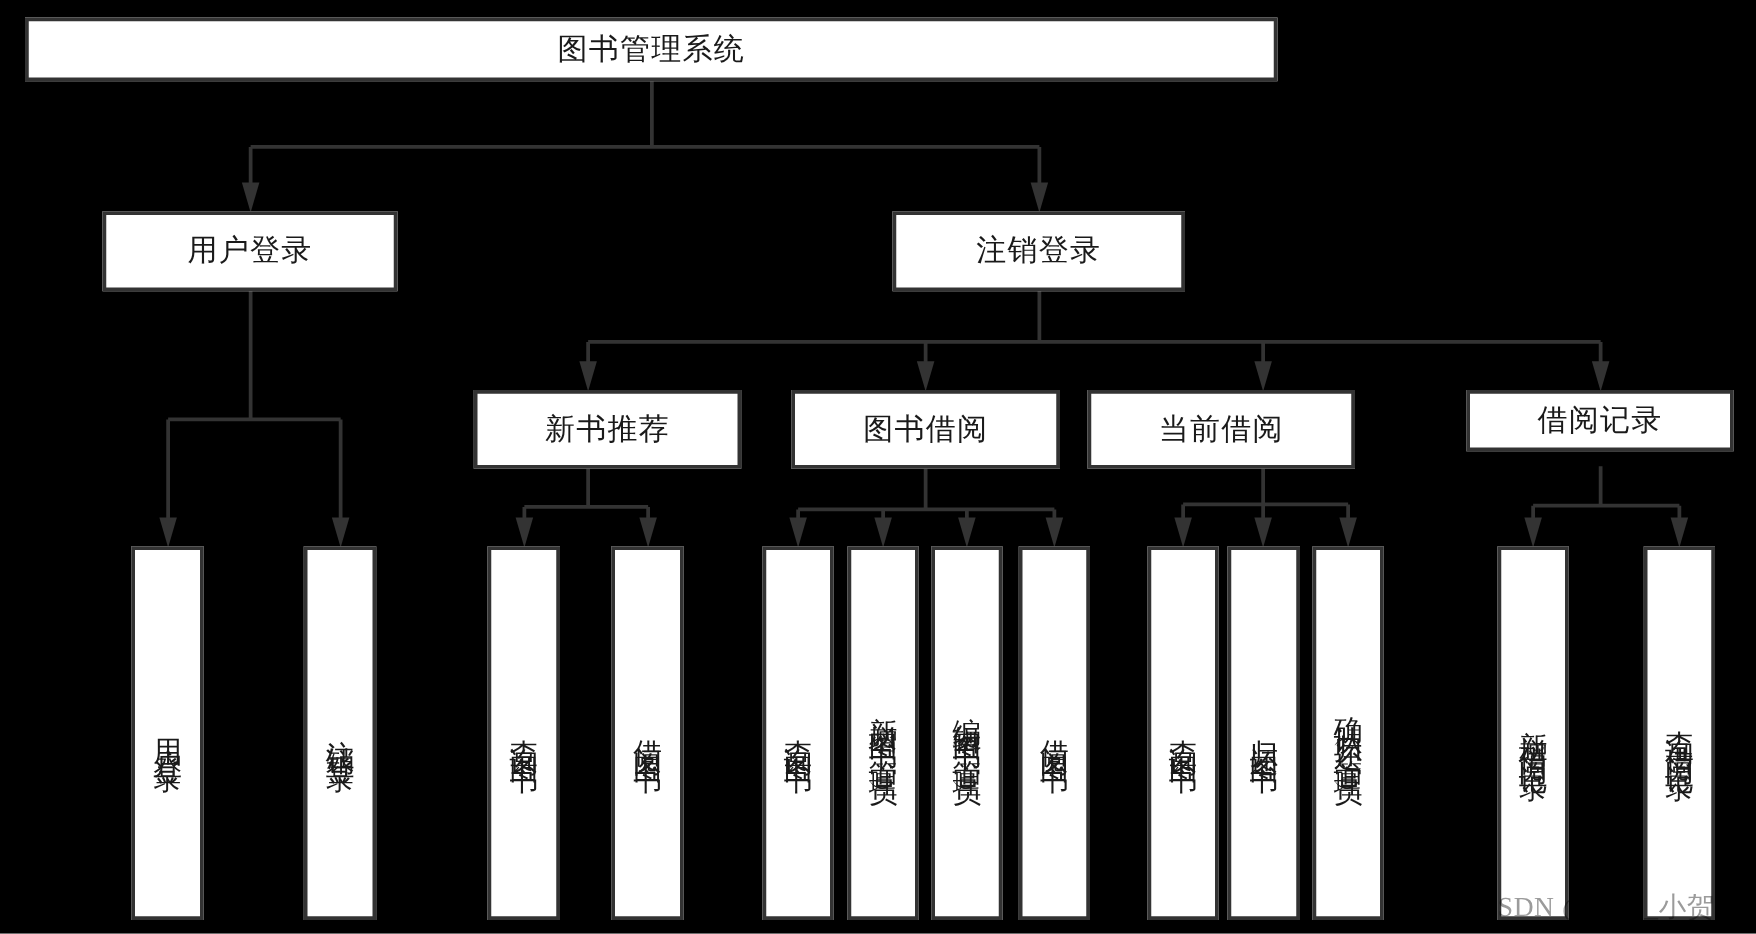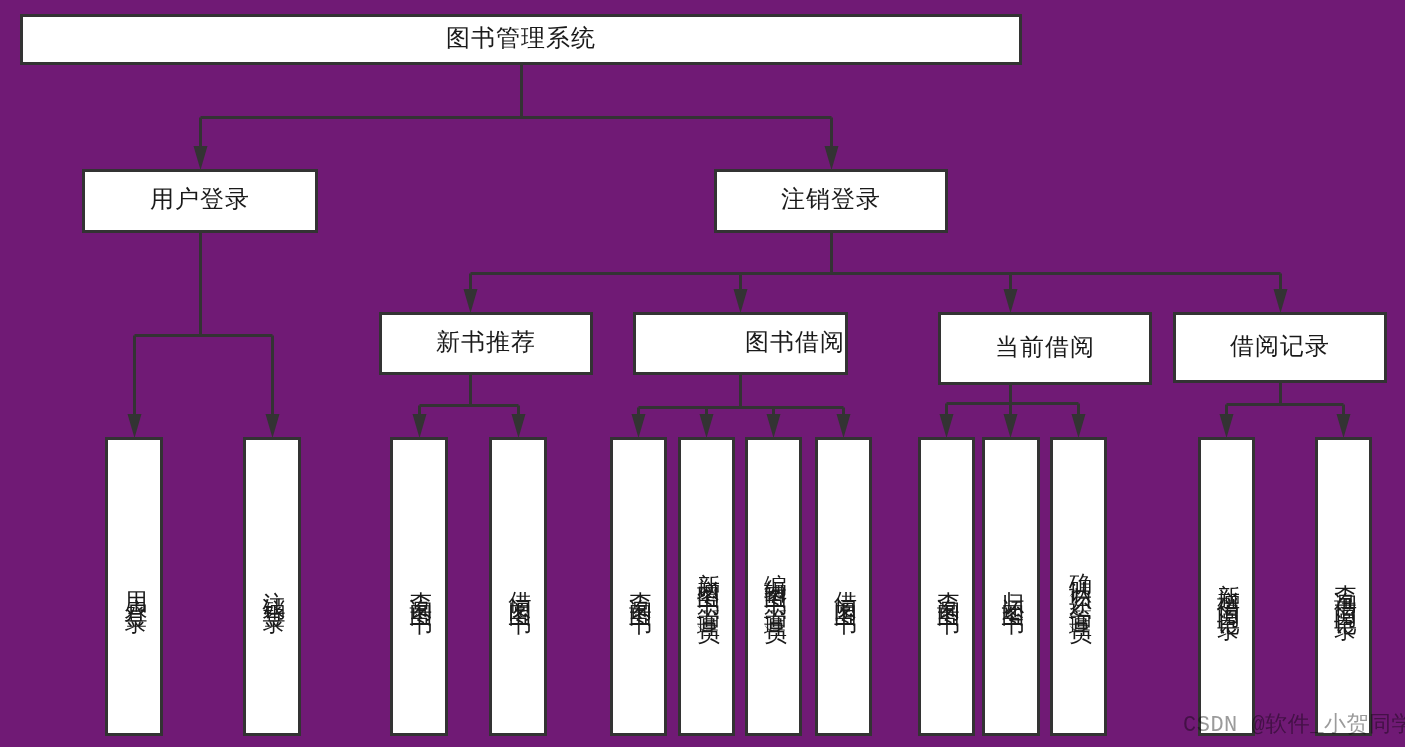--- a/index.html
+++ b/index.html
@@ -1,22 +1,22 @@
 <!DOCTYPE html>
 <html><head>
 <meta charset="utf-8">
 <style>
   html, body { margin: 0; padding: 0; background: #ffffff; }
   .stage {
     position: relative;
     width: 1405px;
     height: 747px;
-    background: #701a75;
+    background: #000000;
     overflow: hidden;
-    font-family: Liberation Mono, monospace;
+    font-family: Liberation Serif, serif;
   }
   .connectors { position: absolute; left: 0; top: 0; }
   .node {
     position: absolute;
     box-sizing: border-box;
     border: 3px solid #333333;
     background: #ffffff;
     display: flex;
     align-items: center;
     justify-content: center;
@@ -100,27 +100,27 @@
   <div class="node h" style="left:82px; top:169px; width:236px; height:64px;">
     <span class="lbl">用户登录</span>
   </div>
   <div class="node h" style="left:714px; top:169px; width:234px; height:64px;">
     <span class="lbl">注销登录</span>
   </div>
 
   <div class="node h" style="left:363px; top:312px; width:214px; height:63px;margin-left:16px;">
     <span class="lbl">新书推荐</span>
   </div>
-  <div class="node h" style="left:633px; top:312px; width:215px; height:63px;justify-content:flex-end;">
+  <div class="node h" style="left:633px; top:312px; width:215px; height:63px;">
     <span class="lbl">图书借阅</span>
   </div>
-  <div class="node h" style="left:938px; top:312px; width:214px; height:73px;">
+  <div class="node h" style="left:870px; top:312px; width:214px; height:63px;">
     <span class="lbl">当前借阅</span>
   </div>
-  <div class="node h" style="left:1173px; top:312px; width:214px; height:71px;">
+  <div class="node h" style="left:1173px; top:312px; width:214px; height:49px;">
     <span class="lbl">借阅记录</span>
   </div>
 
   <div class="node v" style="left:105px; top:437px; width:58px; height:299px;">
     <span class="lbl">用户登录</span>
   </div>
   <div class="node v" style="left:243px; top:437px; width:58px; height:299px;">
     <span class="lbl">注销登录</span>
   </div>
 

